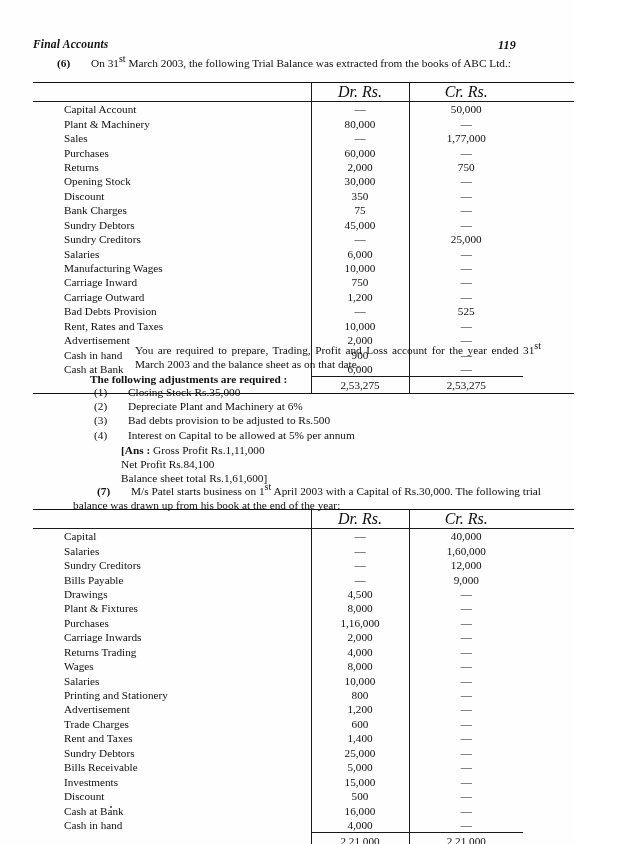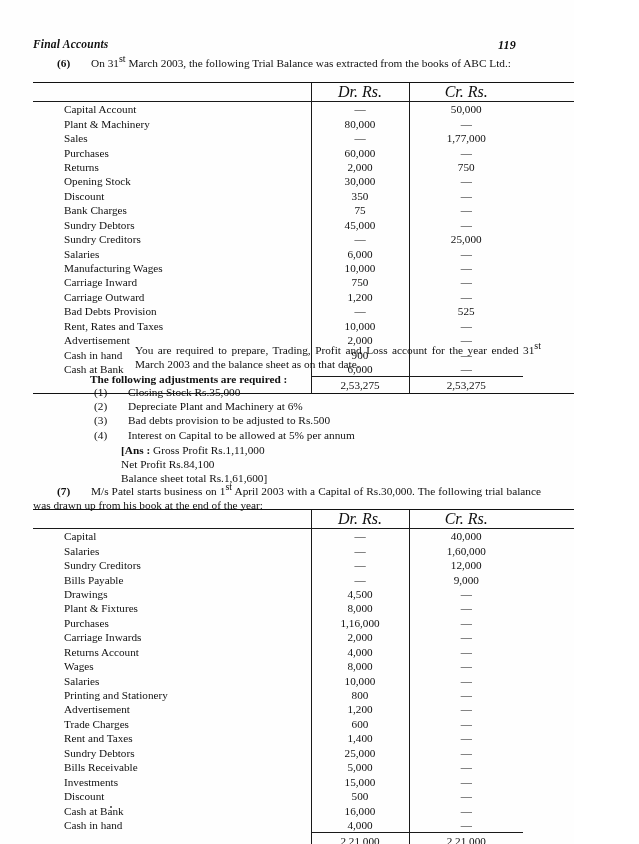--- a/index.html
+++ b/index.html
@@ -366,21 +366,21 @@
       </li>
     </ul>
   </div>
 
   <div class="block" style="top:443px; left:90px; right:33px;">
     <div class="ans"><span class="b">[Ans :</span><span> Gross Profit Rs.1,11,000</span></div>
     <div class="ans">Net Profit Rs.84,100</div>
     <div class="ans">Balance sheet total Rs.1,61,600]</div>
   </div>
 
-  <div class="block" style="top:485px;">
+  <div class="block" style="top:485px;margin-left:40px;">
     <p class="para q-lead">
       <span class="qnum">(7)</span><span>M/s Patel starts business on 1</span><span class="sup">st</span><span> April 2003 with a Capital of Rs.30,000.  The following trial balance was drawn up from his book at the end of the year:</span>
     </p>
   </div>
 
   <div class="block" style="top:509px;">
     <table class="tb">
       <colgroup>
         <col class="c-name">
           <col class="c-dr">
@@ -449,21 +449,21 @@
           <td class="num vline-l">—</td>
           <td></td>
         </tr>
         <tr class="row">
           <td class="nm">Carriage Inwards</td>
           <td class="num vline-l">2,000</td>
           <td class="num vline-l">—</td>
           <td></td>
         </tr>
         <tr class="row">
-          <td class="nm">Returns Account</td>
+          <td class="nm">Returns Trading</td>
           <td class="num vline-l">4,000</td>
           <td class="num vline-l">—</td>
           <td></td>
         </tr>
         <tr class="row">
           <td class="nm">Wages</td>
           <td class="num vline-l">8,000</td>
           <td class="num vline-l">—</td>
           <td></td>
         </tr>

